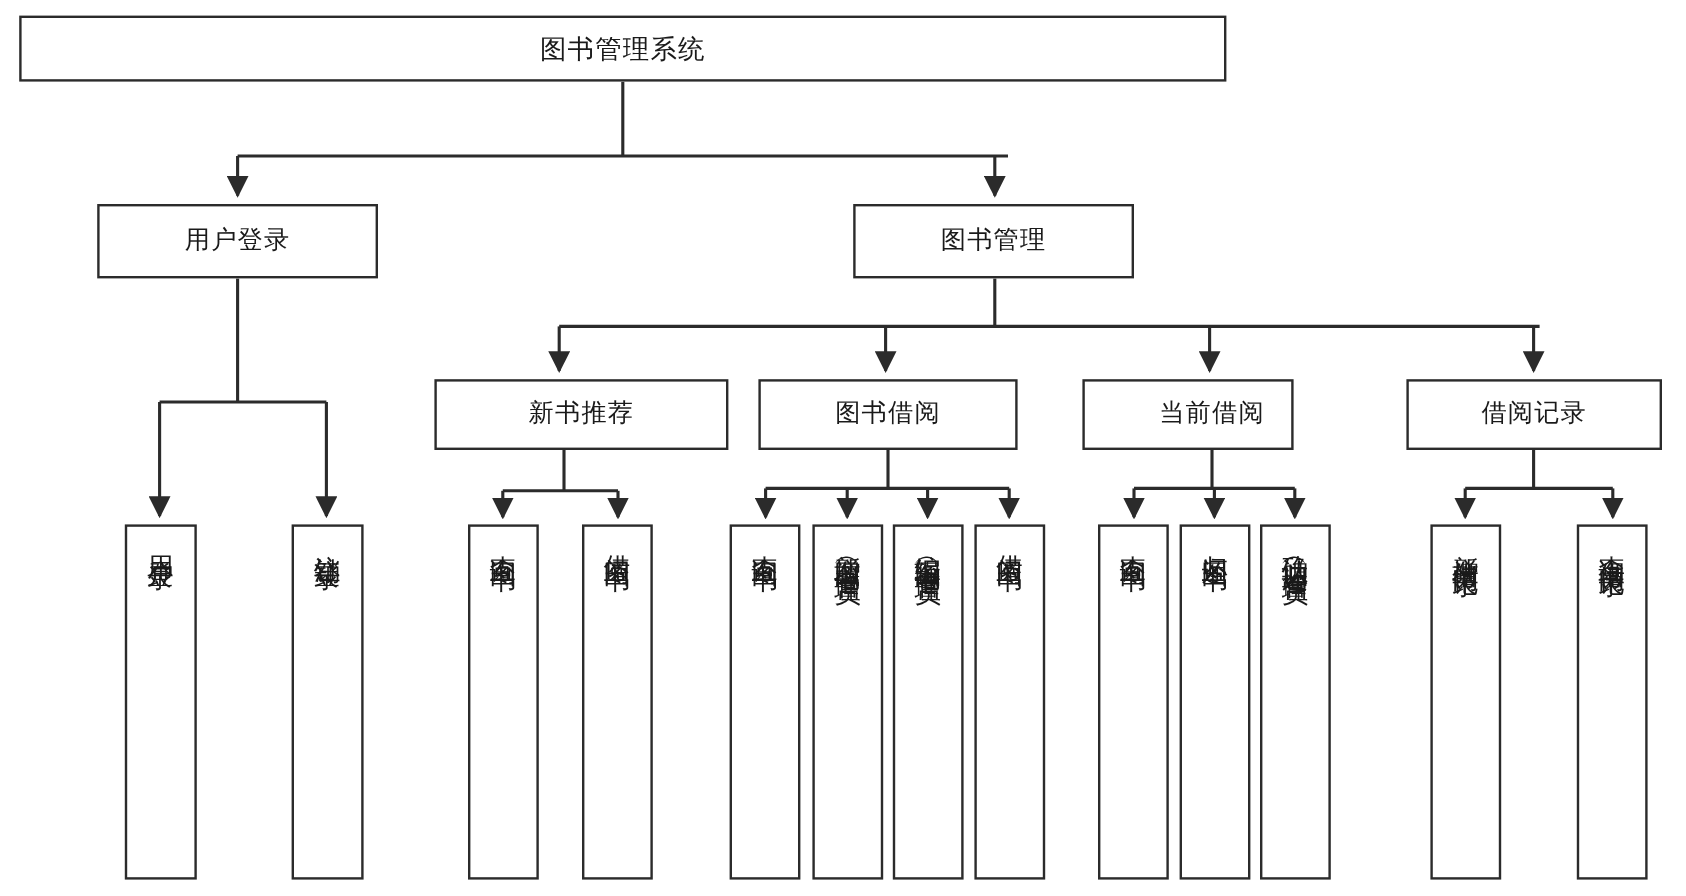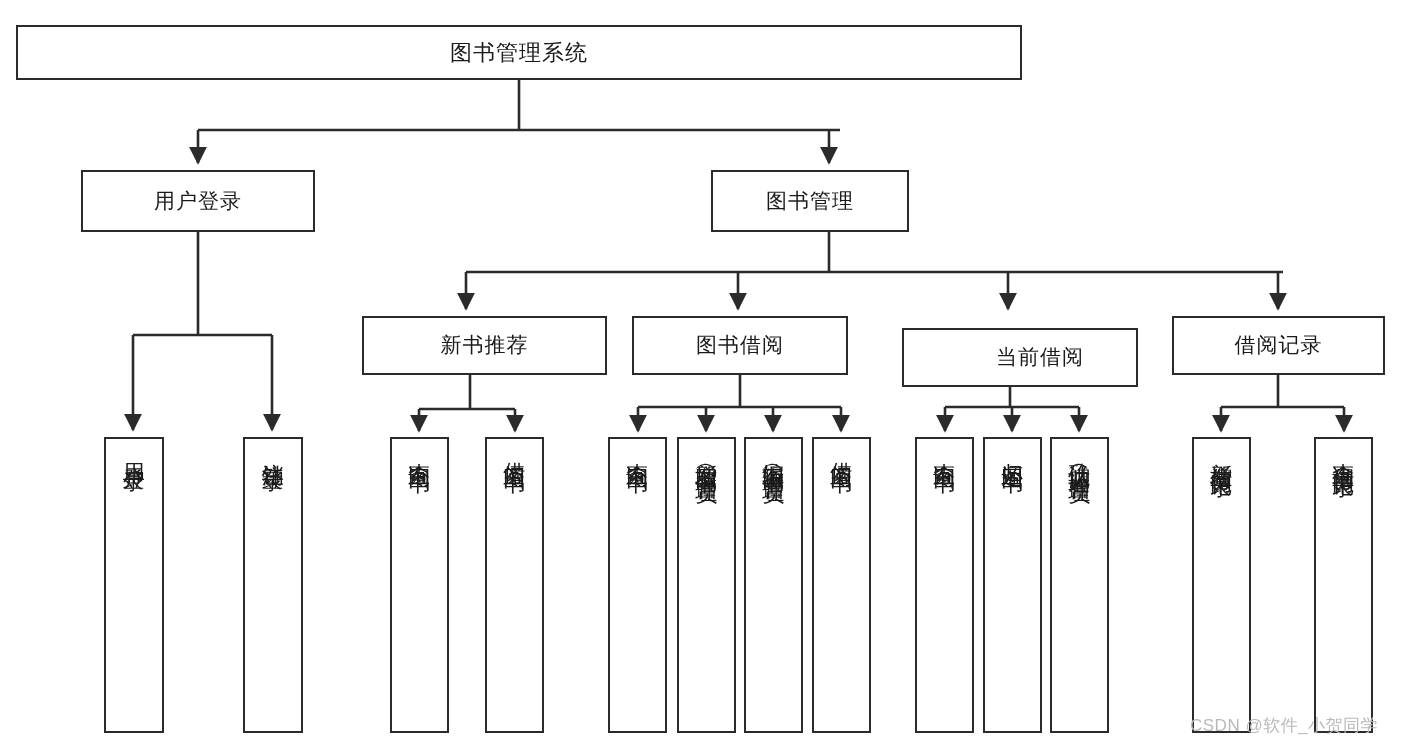--- a/index.html
+++ b/index.html
@@ -99,36 +99,36 @@
       <path d="M 1079 407 L 1079 431" marker-end="url(#arrow)"></path>
 
       <path d="M 1278 375 L 1278 407"></path>
       <path d="M 1221 407 L 1344 407"></path>
       <path d="M 1221 407 L 1221 431" marker-end="url(#arrow)"></path>
       <path d="M 1344 407 L 1344 431" marker-end="url(#arrow)"></path>
     </g>
   </svg>
 
   <div id="nodes-layer">
-      <div class="node root" style="left: 16px; top: 13px; width: 1006px; height: 55px; margin-top: 12px;">
+      <div class="node root" style="left: 16px; top: 13px; width: 1006px; height: 55px;">
         <span class="label">图书管理系统</span>
       </div>
       <div class="node level1" style="left: 81px; top: 170px; width: 234px; height: 62px;">
         <span class="label">用户登录</span>
       </div>
-      <div class="node level1" style="left: 711px; top: 170px; width: 198px; height: 62px;">
+      <div class="node level1" style="left: 711px; top: 170px; width: 234px; height: 62px;">
         <span class="label">图书管理</span>
       </div>
       <div class="node level2" style="left: 362px; top: 316px; width: 245px; height: 59px;">
         <span class="label">新书推荐</span>
       </div>
       <div class="node level2" style="left: 632px; top: 316px; width: 216px; height: 59px;">
         <span class="label">图书借阅</span>
       </div>
-      <div class="node level2" style="left: 902px; top: 328px; width: 236px; height: 59px; padding-left: 40px;">
+      <div class="node level2" style="left: 902px; top: 316px; width: 176px; height: 59px; padding-left: 40px;">
         <span class="label">当前借阅</span>
       </div>
       <div class="node level2" style="left: 1172px; top: 316px; width: 213px; height: 59px; text-align: right;">
         <span class="label">借阅记录</span>
       </div>
       <div class="node leaf" style="left: 104px; top: 437px; width: 60px; height: 296px;">
         <span class="label">用户登录</span>
       </div>
       <div class="node leaf" style="left: 243px; top: 437px; width: 60px; height: 296px;">
         <span class="label">注销登录</span>
@@ -161,14 +161,13 @@
         <span class="label">确认归还（管理员）</span>
       </div>
       <div class="node leaf" style="left: 1192px; top: 437px; width: 59px; height: 296px;">
         <span class="label">新增借阅记录</span>
       </div>
       <div class="node leaf" style="left: 1314px; top: 437px; width: 59px; height: 296px;">
         <span class="label">查询借阅记录</span>
       </div>
     </div>
 
-  <div class="watermark">CSDN @软件_小贺同学</div>
 </div>
 
 </body></html>

